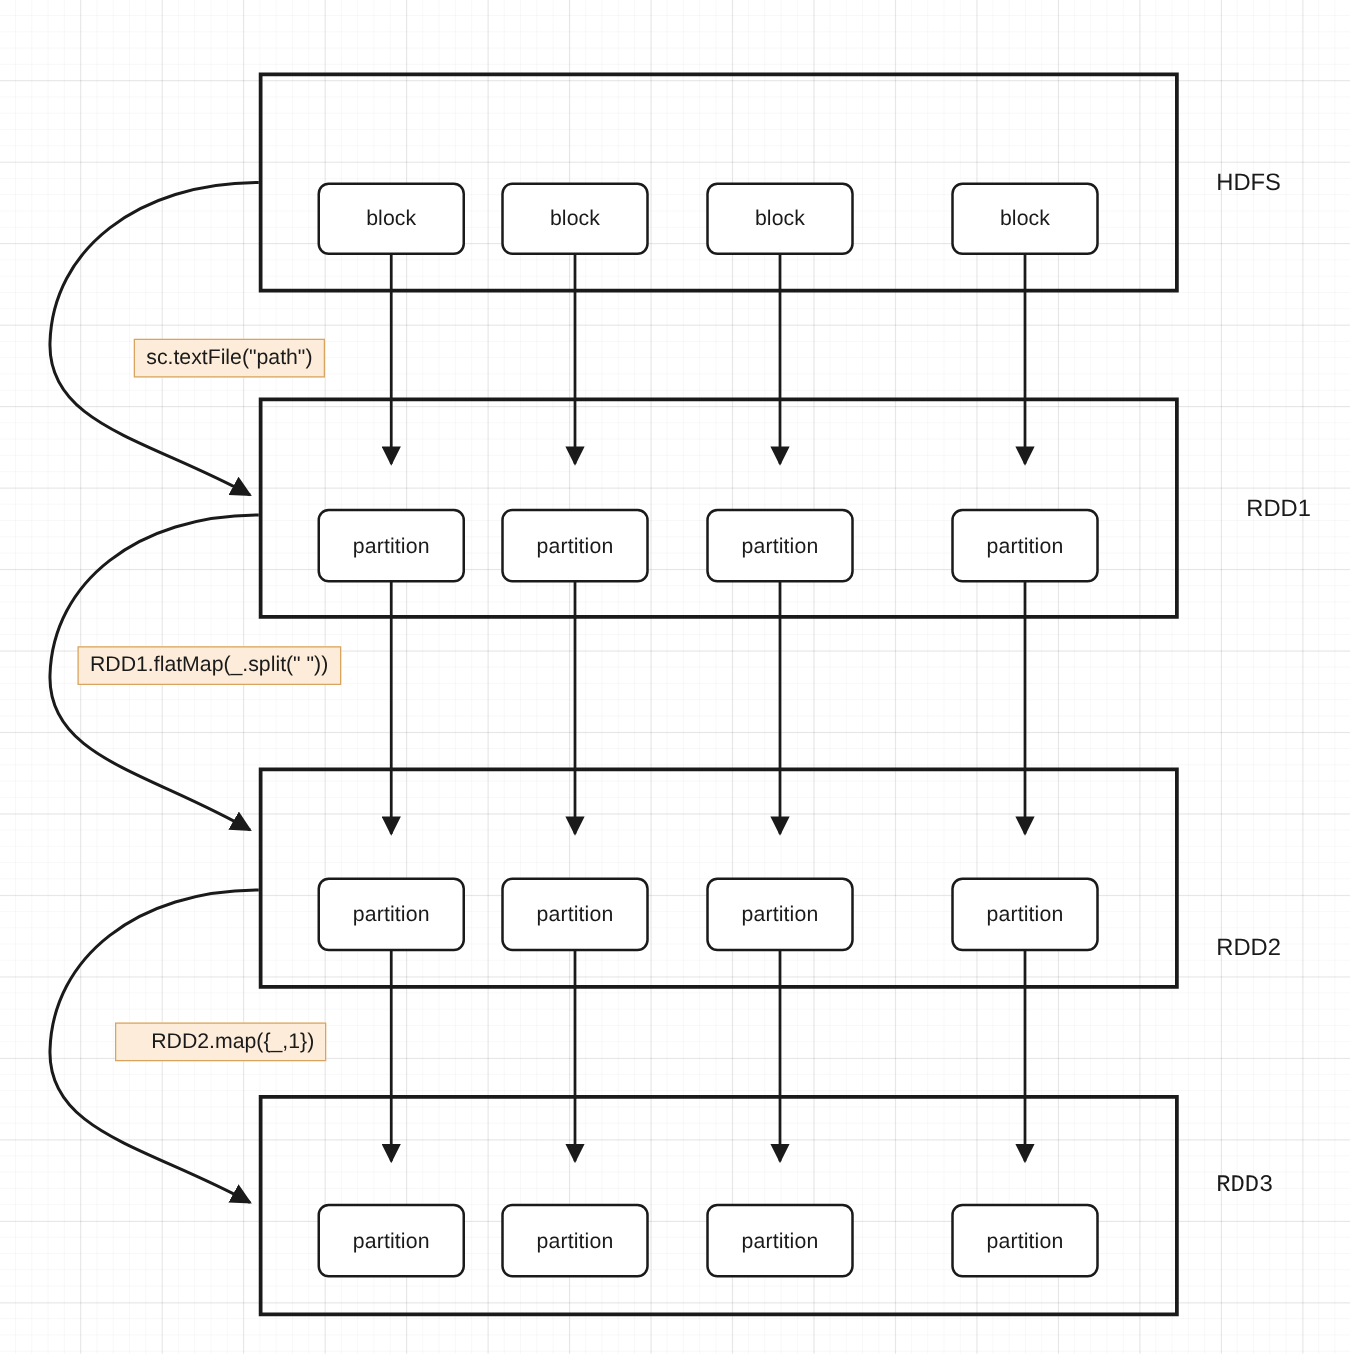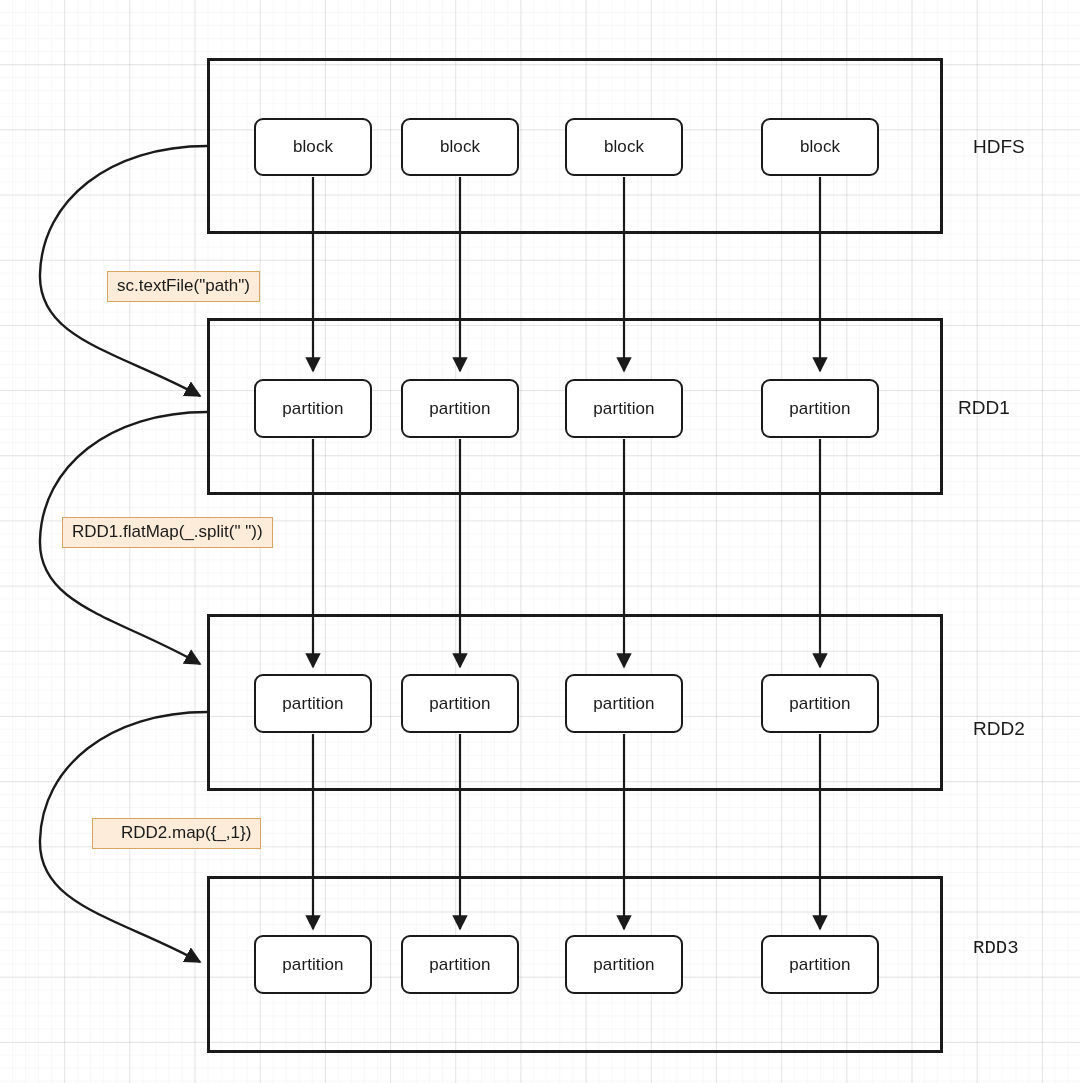--- a/index.html
+++ b/index.html
@@ -45,20 +45,21 @@
     box-sizing: border-box;
     border: 2px solid #1a1a1a;
     border-radius: 9px;
     background: #ffffff;
     display: flex;
     align-items: center;
     justify-content: center;
     font-size: 17px;
     color: #1a1a1a;
     letter-spacing: 0.1px;
+    margin-top: 28px;
   }
   .stage-label {
     position: absolute;
     font-size: 19px;
     color: #1a1a1a;
     white-space: nowrap;
   }
   .op-label {
     position: absolute;
     box-sizing: border-box;
@@ -112,28 +113,28 @@
   <div class="node-box" style="left:401px; top:118px; width:118px; height:58px;">block</div>
   <div class="node-box" style="left:565px; top:118px; width:118px; height:58px;">block</div>
   <div class="node-box" style="left:761px; top:118px; width:118px; height:58px;">block</div>
   <div class="stage-label" style="left:973px; top:136px;">HDFS</div>
 
   <div class="container-box" style="left:207px; top:318px; width:736px; height:177px;"></div>
   <div class="node-box" style="left:254px; top:379px; width:118px; height:59px;">partition</div>
   <div class="node-box" style="left:401px; top:379px; width:118px; height:59px;">partition</div>
   <div class="node-box" style="left:565px; top:379px; width:118px; height:59px;">partition</div>
   <div class="node-box" style="left:761px; top:379px; width:118px; height:59px;">partition</div>
-  <div class="stage-label" style="left:958px; top:397px;">RDD1</div>
+  <div class="stage-label" style="left:997px; top:397px;">RDD1</div>
 
   <div class="container-box" style="left:207px; top:614px; width:736px; height:177px;"></div>
   <div class="node-box" style="left:254px; top:674px; width:118px; height:59px;">partition</div>
   <div class="node-box" style="left:401px; top:674px; width:118px; height:59px;">partition</div>
   <div class="node-box" style="left:565px; top:674px; width:118px; height:59px;">partition</div>
   <div class="node-box" style="left:761px; top:674px; width:118px; height:59px;">partition</div>
-  <div class="stage-label" style="left:973px; top:718px;">RDD2</div>
+  <div class="stage-label" style="left:973px; top:748px;">RDD2</div>
 
   <div class="container-box" style="left:207px; top:876px; width:736px; height:177px;"></div>
   <div class="node-box" style="left:254px; top:935px; width:118px; height:59px;">partition</div>
   <div class="node-box" style="left:401px; top:935px; width:118px; height:59px;">partition</div>
   <div class="node-box" style="left:565px; top:935px; width:118px; height:59px;">partition</div>
   <div class="node-box" style="left:761px; top:935px; width:118px; height:59px;">partition</div>
   <div class="stage-label" style="left:973px; top:937px;font-family:Liberation Mono, monospace;">RDD3</div>
 
   <div class="op-label" style="left:107px; top:271px;">sc.textFile("path")</div>
   <div class="op-label" style="left:62px; top:517px;">RDD1.flatMap(_.split(" "))</div>

